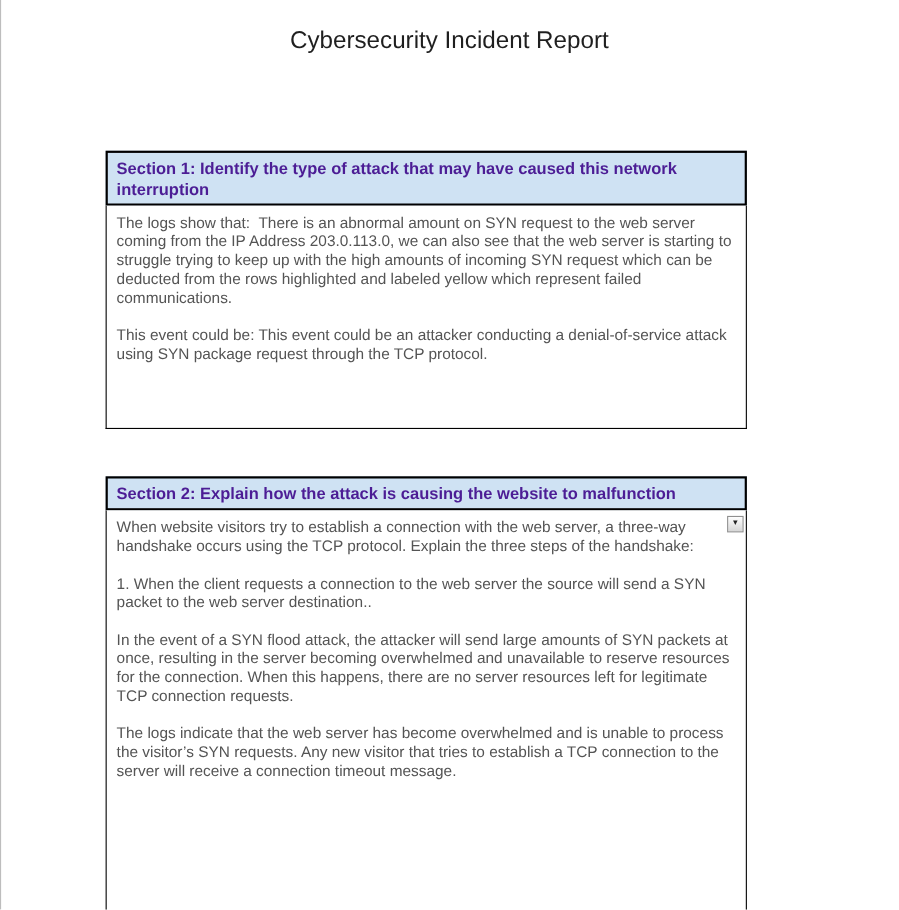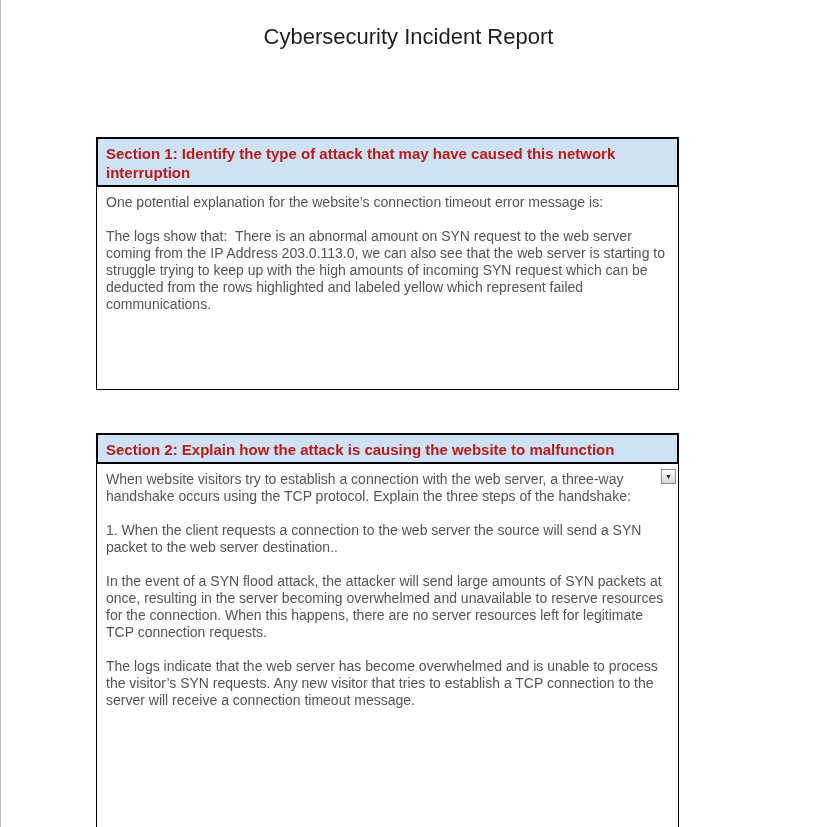--- a/index.html
+++ b/index.html
@@ -42,21 +42,21 @@
     box-sizing: border-box;
   }
   .s1 { top: 137px; }
   .s2 { top: 433px; }
   .sec-header {
     box-sizing: border-box;
     border: 2px solid #000000;
     background: #cfe2f3;
     font-size: 15px;
     font-weight: 700;
-    color: #b91c1c;
+    color: #4c1d95;
     line-height: 19px;
     padding: 5px 8px 0 8px;
   }
   .s1 .sec-header { height: 50px; }
   .s2 .sec-header { height: 31px; }
   .sec-content {
     position: relative;
     box-sizing: border-box;
     border: 1px solid #000000;
     border-top: none;
@@ -101,22 +101,22 @@
 <div class="page">
   <div class="page-edge"></div>
 
   <h1 class="title">Cybersecurity Incident Report</h1>
 
   <section class="section s1">
     <div class="sec-header">
       <span>Section 1: Identify the type of attack that may have caused this network interruption</span>
     </div>
     <div class="sec-content">
-      <p>One potential explanation for the website’s connection timeout error message is:</p>
       <p>The logs show that:  There is an abnormal amount on SYN request to the web server coming from the IP Address 203.0.113.0, we can also see that the web server is starting to struggle trying to keep up with the high amounts of incoming SYN request which can be deducted from the rows highlighted and labeled yellow which represent failed communications.</p>
+      <p>This event could be: This event could be an attacker conducting a denial-of-service attack using SYN package request through the TCP protocol.</p>
     </div>
   </section>
 
   <section class="section s2">
     <div class="sec-header">
       <span>Section 2: Explain how the attack is causing the website to malfunction</span>
     </div>
     <div class="sec-content">
       <button class="dropdown">
         <span class="tri">▼</span>

